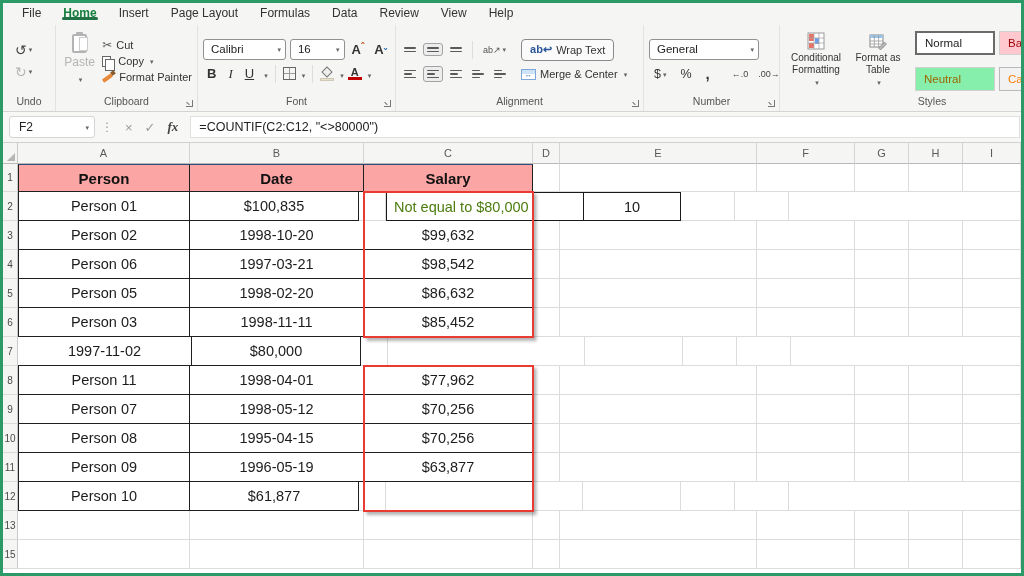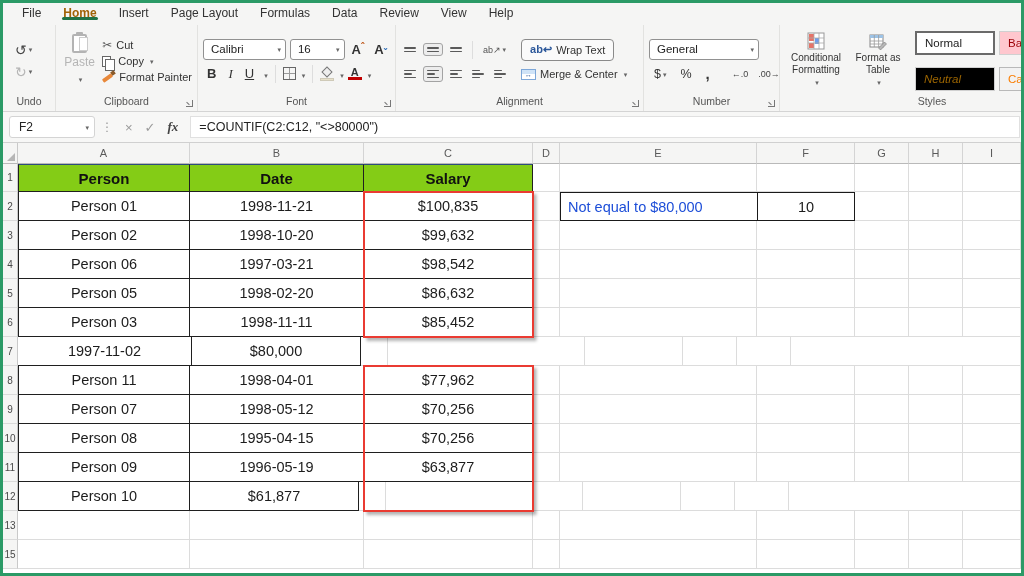--- a/index.html
+++ b/index.html
@@ -5,21 +5,21 @@
   * { box-sizing: border-box; margin: 0; padding: 0; }
   html,body { width:1024px; height:576px; overflow:hidden; }
   body { font-family:"Liberation Sans", sans-serif; }
   .screen{
     width:1024px; height:576px; border:3px solid #2b9a66; background:#fff;
     display:flex; flex-direction:column; overflow:hidden; position:relative;
   }
   
   .menubar{ height:22px; background:#f5f5f4; display:flex; align-items:flex-start; padding-left:8px; flex:0 0 auto; }
   .mtab{ font-size:12px; color:#333; padding:3px 11px 0 11px; cursor:default; position:relative; }
-  .mtab.active{ font-weight:700; color:#a16207; }
+  .mtab.active{ font-weight:700; color:#15803d; }
   .mtab.active::after{ content:""; position:absolute; left:10px; right:10px; bottom:0; height:3px; background:#217346; border-radius:2px; }
   
   .ribbon{ height:87px; background:#f5f5f4; display:flex; align-items:stretch; border-bottom:1px solid #d4d4d4; flex:0 0 auto; }
   .rgroup{ position:relative; display:flex; flex-direction:column; flex:0 0 auto; }
   .rgroup + .rgroup{ border-left:1px solid #e2e2e0; }
   .rg-content{ flex:1; display:flex; align-items:center; padding:2px 5px 0 5px; }
   .rg-label{ height:17px; font-size:10.5px; color:#555; text-align:center; line-height:15px; }
   .launcher{ position:absolute; right:4px; bottom:4px; width:7px; height:7px; border-right:1px solid #777; border-bottom:1px solid #777; }
   .launcher::before{ content:""; position:absolute; right:2px; bottom:2px; width:4px; height:1px; background:#777; transform:rotate(45deg); }
   .caret{ display:inline-block; }
@@ -85,21 +85,21 @@
   .comma{ font-weight:700; font-size:15px; }
   .decbtn{ font-size:9px; color:#444; padding:0 3px; white-space:nowrap; }
   
   .g-styles{ flex:1 1 auto; }
   .bigbtn{ display:flex; flex-direction:column; align-items:center; justify-content:flex-start; width:62px; font-size:10px; color:#333; text-align:center; line-height:1.18; gap:2px; }
   .biglabel{ white-space:normal; }
   .gallery{ display:flex; gap:4px; margin-left:6px; }
   .gcol{ display:flex; flex-direction:column; gap:12px; }
   .stylecell{ width:80px; height:24px; font-size:11.5px; display:flex; align-items:center; padding:0 8px; border:1px solid #d0d0d0; background:#fff; color:#222; white-space:nowrap; overflow:hidden; }
   .stylecell.selected{ border:2px solid #6a6a6a; }
-  .st-neutral{ background:#000000; color:#9c6500;font-style:italic; }
+  .st-neutral{ background:#86efac; color:#9c6500; }
   .st-bad{ background:#ffc7ce; color:#9c0006; }
   .st-calc{ background:#f2f2f2; color:#fa7d00; border:1px solid #b9b9b9; }
   
   .fbar{ height:31px; background:#f7f7f6; border-bottom:1px solid #d0d0d0; display:flex; align-items:center; padding:0 0 0 6px; flex:0 0 auto; }
   .namebox{ width:86px; height:22px; background:#fff; border:1px solid #d4d4d4; border-radius:3px; display:flex; align-items:center; justify-content:space-between; padding:0 5px 0 9px; font-size:12px; color:#222; }
   .dots{ color:#9a9a9a; font-size:12px; padding:0 6px; }
   .fbbtn{ font-size:13px; color:#9a9a9a; padding:0 6px; }
   .fx{ font-family:"Liberation Serif", serif; font-style:italic; color:#444; font-weight:600; }
   .finput{ flex:1; height:22px; background:#fff; border:1px solid #e0e0e0; margin:0 1px 0 6px; display:flex; align-items:center; padding:0 8px; font-size:12.5px; color:#222; }
   
@@ -112,23 +112,23 @@
   .rn{ width:15px; background:#f5f5f4; border-right:1px solid #c9c9c9; border-bottom:1px solid #dadada; font-size:10px; color:#4a4a4a; }
   .corner{ position:relative; border-bottom:1px solid #b9b9b9; }
   .tri{ position:absolute; right:2px; bottom:2px; width:0; height:0; border-left:8px solid transparent; border-bottom:8px solid #b6b6b6; }
   .ch{ background:#f5f5f4; border-right:1px solid #d4d4d4; border-bottom:1px solid #b9b9b9; font-size:11px; color:#5a5a5a; }
   .cA{ width:172px; } .cB{ width:174px; } .cC{ width:169px; } .cD{ width:27px; }
   .cE{ width:197px; } .cF{ width:98px; } .cG{ width:54px; } .cH{ width:54px; }
   .cI{ flex:1 1 auto; min-width:0; }
   .g{ border-right:1px solid #dcdcdc; border-bottom:1px solid #dcdcdc; }
   .bdr{ border-right:1px solid #1f1f1f; border-bottom:1px solid #1f1f1f; }
   .bl{ border-left:1px solid #1f1f1f; }
-  .hcell{ background:#84cc16; font-weight:700; font-size:15px; color:#111; border-top:1px solid #2d4d7c; }
+  .hcell{ background:#fca5a5; font-weight:700; font-size:15px; color:#111; border-top:1px solid #2d4d7c; }
   .dcell{ font-size:14.5px; color:#1c1c1c; }
-  .crit{ justify-content:flex-start; padding:0 7px; font-size:14.5px; color:#1d4ed8; border:1.5px solid #1a1a1a; border-right:none; }
+  .crit{ justify-content:flex-start; padding:0 7px; font-size:14.5px; color:#4d7c0f; border:1.5px solid #1a1a1a; border-right:none; }
   .res{ font-size:14.5px; color:#1c1c1c; border:1.5px solid #1a1a1a; }
   .rb{ position:absolute; left:360px; width:171px; border:2px solid #ea3b32; box-shadow:2.5px 3px 3px rgba(0,0,0,0.3); pointer-events:none; background:transparent; }
   .rb1{ top:48px; height:147px; }
   .rb2{ top:222px; height:147px; }
 </style>
 </head>
 <body>
 
 <div class="screen">
 
@@ -389,21 +389,20 @@
           <div class="cell cD g"></div>
           <div class="cell cE g"></div>
           <div class="cell cF g"></div>
           <div class="cell cG g"></div>
           <div class="cell cH g"></div>
           <div class="cell cI g"></div>
         </div>
         <div class="gridrow">
           <div class="cell rn">2</div>
           <div class="cell cA bdr bl dcell">Person 01</div>
-          <div class="cell cB bdr dcell">1998-11-21</div>
           <div class="cell cC bdr dcell">$100,835</div>
           <div class="cell cD g"></div>
           <div class="cell cE g crit">Not equal to $80,000</div>
           <div class="cell cF g res">10</div>
           <div class="cell cG g"></div>
           <div class="cell cH g"></div>
           <div class="cell cI g"></div>
         </div>
         <div class="gridrow">
           <div class="cell rn">3</div>

